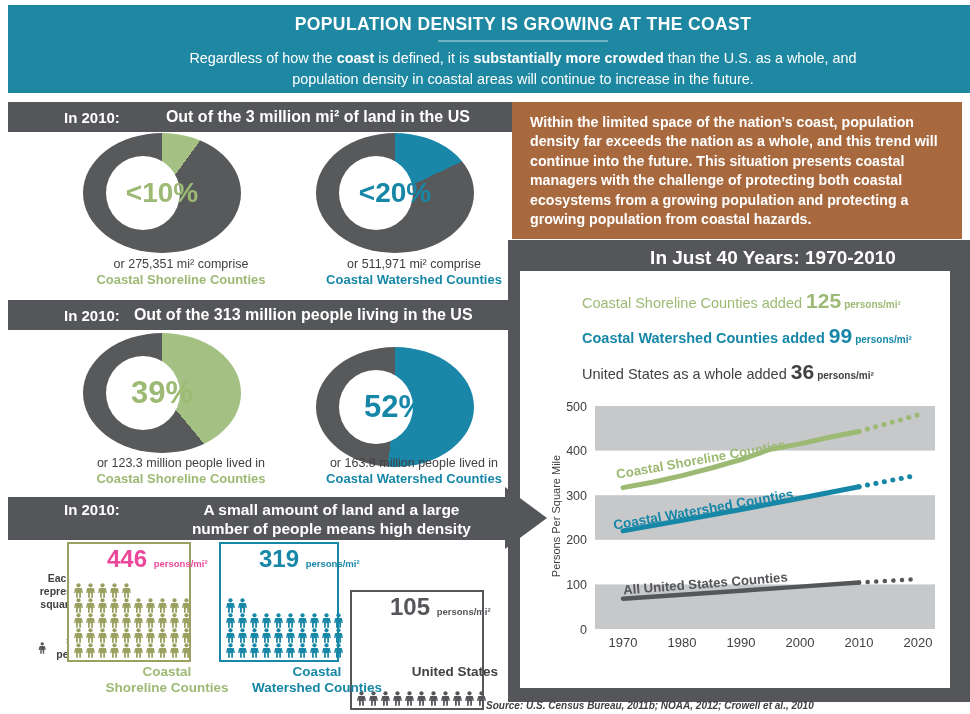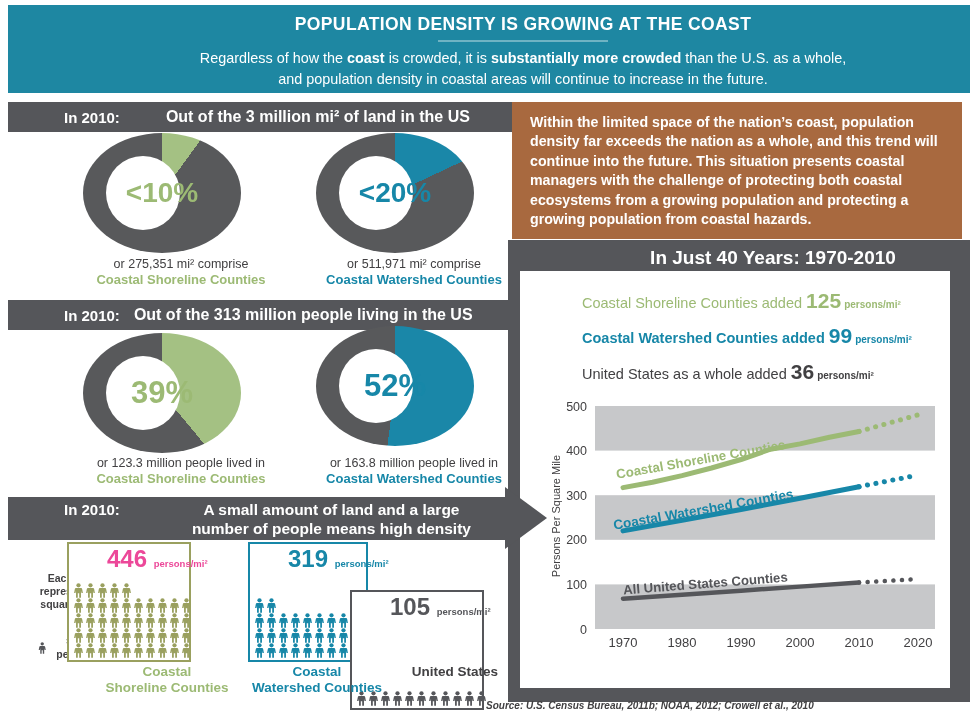--- a/index.html
+++ b/index.html
@@ -60,21 +60,21 @@
   .footnote{font-size:10px;font-style:italic;font-weight:bold;color:#414042;white-space:nowrap;}
 </style>
 </head>
 <body>
 
 <div class="stage">
 
   <div class="abs header">
     <div class="header-title">POPULATION DENSITY IS GROWING AT THE COAST</div>
     <div class="header-divider"></div>
-    <div class="header-sub"><span>Regardless of how the </span><span class="b">coast</span><span> is crowded, it is </span><span class="b">substantially more crowded</span><span> than the U.S. as a whole, and population density in coastal areas will continue to increase in the future.</span></div>
+    <div class="header-sub"><span>Regardless of how the </span><span class="b">coast</span><span> is defined, it is </span><span class="b">substantially more crowded</span><span> than the U.S. as a whole, and population density in coastal areas will continue to increase in the future.</span></div>
   </div>
 
   <div class="abs bar" style="left:8px;top:102px;width:497px;height:30px;">
     <span class="bar-prefix">In 2010:</span>
     <span class="bar-heading gap-lg">Out of the 3 million mi² of land in the US</span>
   </div>
 
   <div class="abs donut" style="left: 83px; top: 133px; background: conic-gradient(rgb(164, 193, 131) 0deg, rgb(164, 193, 131) 10%, rgb(88, 89, 91) 10%, rgb(88, 89, 91) 100%);">
     <div class="donut-hole"></div>
     <div class="donut-label green-text">&lt;10%</div>
@@ -94,21 +94,21 @@
 
   <div class="abs bar" style="left:8px;top:300px;width:497px;height:30px;">
     <span class="bar-prefix">In 2010:</span>
     <span class="bar-heading gap-sm">Out of the 313 million people living in the US</span>
   </div>
 
   <div class="abs donut row2" style="left: 83px; top: 333px; background: conic-gradient(rgb(164, 193, 131) 0deg, rgb(164, 193, 131) 39%, rgb(88, 89, 91) 39%, rgb(88, 89, 91) 100%);">
     <div class="donut-hole"></div>
     <div class="donut-label green-text">39%</div>
   </div>
-  <div class="abs donut row2" style="left: 316px; top: 326px; background: conic-gradient(rgb(26, 135, 168) 0deg, rgb(26, 135, 168) 52%, rgb(88, 89, 91) 52%, rgb(88, 89, 91) 100%);">
+  <div class="abs donut row2" style="left: 316px; top: 347px; background: conic-gradient(rgb(26, 135, 168) 0deg, rgb(26, 135, 168) 52%, rgb(88, 89, 91) 52%, rgb(88, 89, 91) 100%);">
     <div class="donut-hole"></div>
     <div class="donut-label teal-text">52%</div>
   </div>
   <div class="abs caption" style="left:23px;top:455px;">
     <div>or 123.3 million people lived in</div>
     <div class="entity green-text">Coastal Shoreline Counties</div>
   </div>
   <div class="abs caption" style="left:256px;top:455px;">
     <div>or 163.8 million people lived in</div>
     <div class="entity teal-text">Coastal Watershed Counties</div>
@@ -324,21 +324,21 @@
             <circle cx="6" cy="2.6" r="2.4" fill="currentColor"></circle>
             <path fill="currentColor" d="M3.4 5.6h5.2c.8 0 1.45.6 1.6 1.4l.8 4.2H9.4L8.8 8.8v8H6.8v-5.2H5.2v5.2H3.2v-8l-.6 2.4H1l.8-4.2c.15-.8.8-1.4 1.6-1.4z"></path>
           </svg>
           <svg viewBox="0 0 12 17" style="width:11px;height:15px">
             <circle cx="6" cy="2.6" r="2.4" fill="currentColor"></circle>
             <path fill="currentColor" d="M3.4 5.6h5.2c.8 0 1.45.6 1.6 1.4l.8 4.2H9.4L8.8 8.8v8H6.8v-5.2H5.2v5.2H3.2v-8l-.6 2.4H1l.8-4.2c.15-.8.8-1.4 1.6-1.4z"></path>
           </svg>
         </div>
       </div>
   </div>
-  <div class="abs picto-box" style="left:219px;width:120px;border-color:#1787a8;margin-left:29px;">
+  <div class="abs picto-box" style="left:219px;width:120px;border-color:#1787a8;">
     <div class="picto-value" style="color:#1787a8;"><span>319</span> <span class="picto-unit">persons/mi²</span></div>
     <div class="picto-icons" style="color:#1787a8;">
         <div class="picto-row">
           <svg viewBox="0 0 12 17" style="width:11px;height:15px">
             <circle cx="6" cy="2.6" r="2.4" fill="currentColor"></circle>
             <path fill="currentColor" d="M3.4 5.6h5.2c.8 0 1.45.6 1.6 1.4l.8 4.2H9.4L8.8 8.8v8H6.8v-5.2H5.2v5.2H3.2v-8l-.6 2.4H1l.8-4.2c.15-.8.8-1.4 1.6-1.4z"></path>
           </svg>
           <svg viewBox="0 0 12 17" style="width:11px;height:15px">
             <circle cx="6" cy="2.6" r="2.4" fill="currentColor"></circle>
             <path fill="currentColor" d="M3.4 5.6h5.2c.8 0 1.45.6 1.6 1.4l.8 4.2H9.4L8.8 8.8v8H6.8v-5.2H5.2v5.2H3.2v-8l-.6 2.4H1l.8-4.2c.15-.8.8-1.4 1.6-1.4z"></path>

